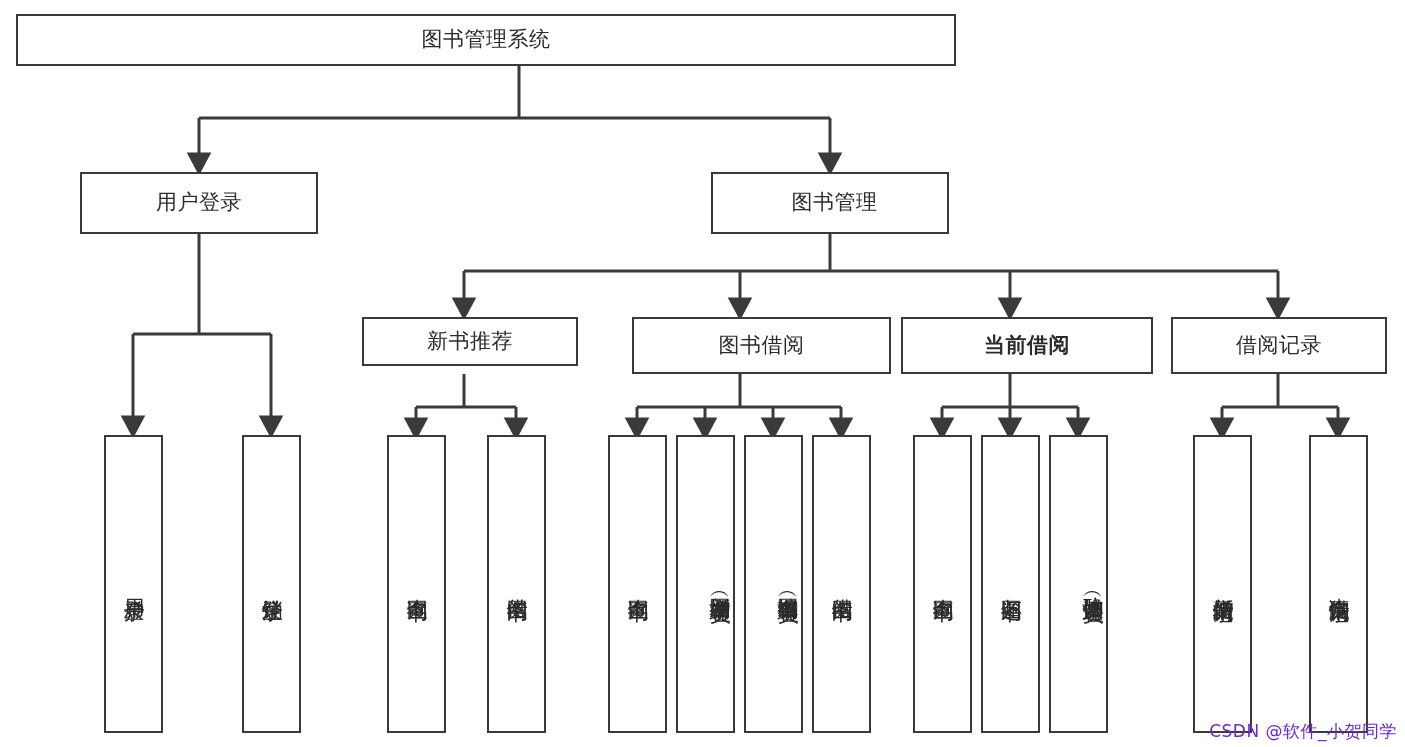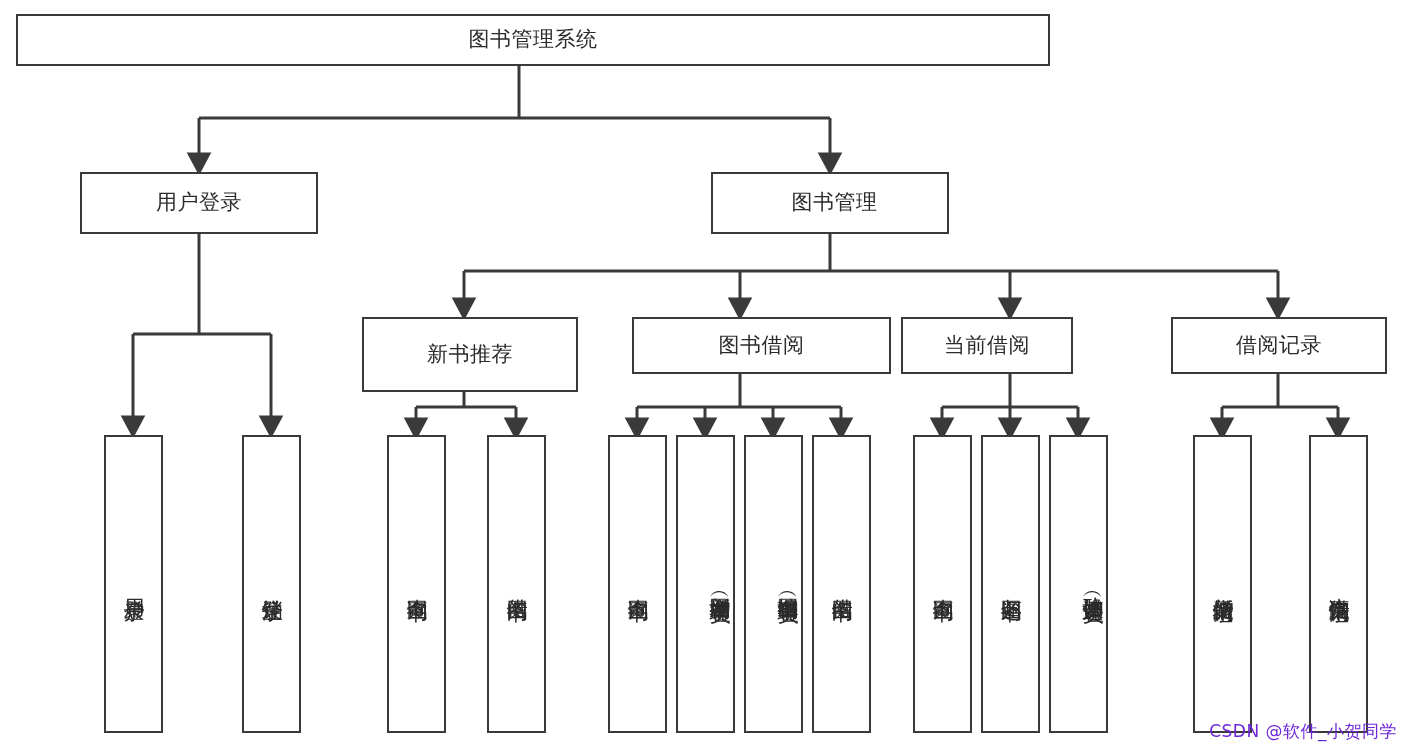--- a/index.html
+++ b/index.html
@@ -119,38 +119,38 @@
       <path d="M 1010 407 L 1010 429" marker-end="url(#arrowhead)"></path>
       <path d="M 1078 407 L 1078 429" marker-end="url(#arrowhead)"></path>
 
       <path d="M 1278 374 L 1278 407"></path>
       <path d="M 1222 407 L 1338 407"></path>
       <path d="M 1222 407 L 1222 429" marker-end="url(#arrowhead)"></path>
       <path d="M 1338 407 L 1338 429" marker-end="url(#arrowhead)"></path>
     </g>
   </svg>
 
-  <div class="node node-h" style="left:16px; top:14px; width:1034px; height:52px;">
+  <div class="node node-h" style="left:16px; top:14px; width:940px; height:52px;">
     <span>图书管理系统</span>
   </div>
 
   <div class="node node-h" style="left:80px; top:172px; width:238px; height:62px;">
     <span>用户登录</span>
   </div>
   <div class="node node-h" style="left:711px; top:172px; width:238px; height:62px;padding-left:9px;">
     <span>图书管理</span>
   </div>
 
-  <div class="node node-h" style="left:362px; top:317px; width:216px; height:75px;">
+  <div class="node node-h" style="left:362px; top:317px; width:216px; height:49px;">
     <span>新书推荐</span>
   </div>
   <div class="node node-h" style="left:632px; top:317px; width:259px; height:57px;">
     <span>图书借阅</span>
   </div>
-  <div class="node node-h" style="left:901px; top:317px; width:172px; height:57px;">
+  <div class="node node-h" style="left:901px; top:317px; width:252px; height:57px;font-weight:bold;">
     <span>当前借阅</span>
   </div>
   <div class="node node-h" style="left:1171px; top:317px; width:216px; height:57px;">
     <span>借阅记录</span>
   </div>
 
   <div class="node node-v vcenter" style="left:104px; top:435px; width:59px; height:298px;">
     <span>用户登录</span>
   </div>
   <div class="node node-v vcenter" style="left:242px; top:435px; width:59px; height:298px;">

